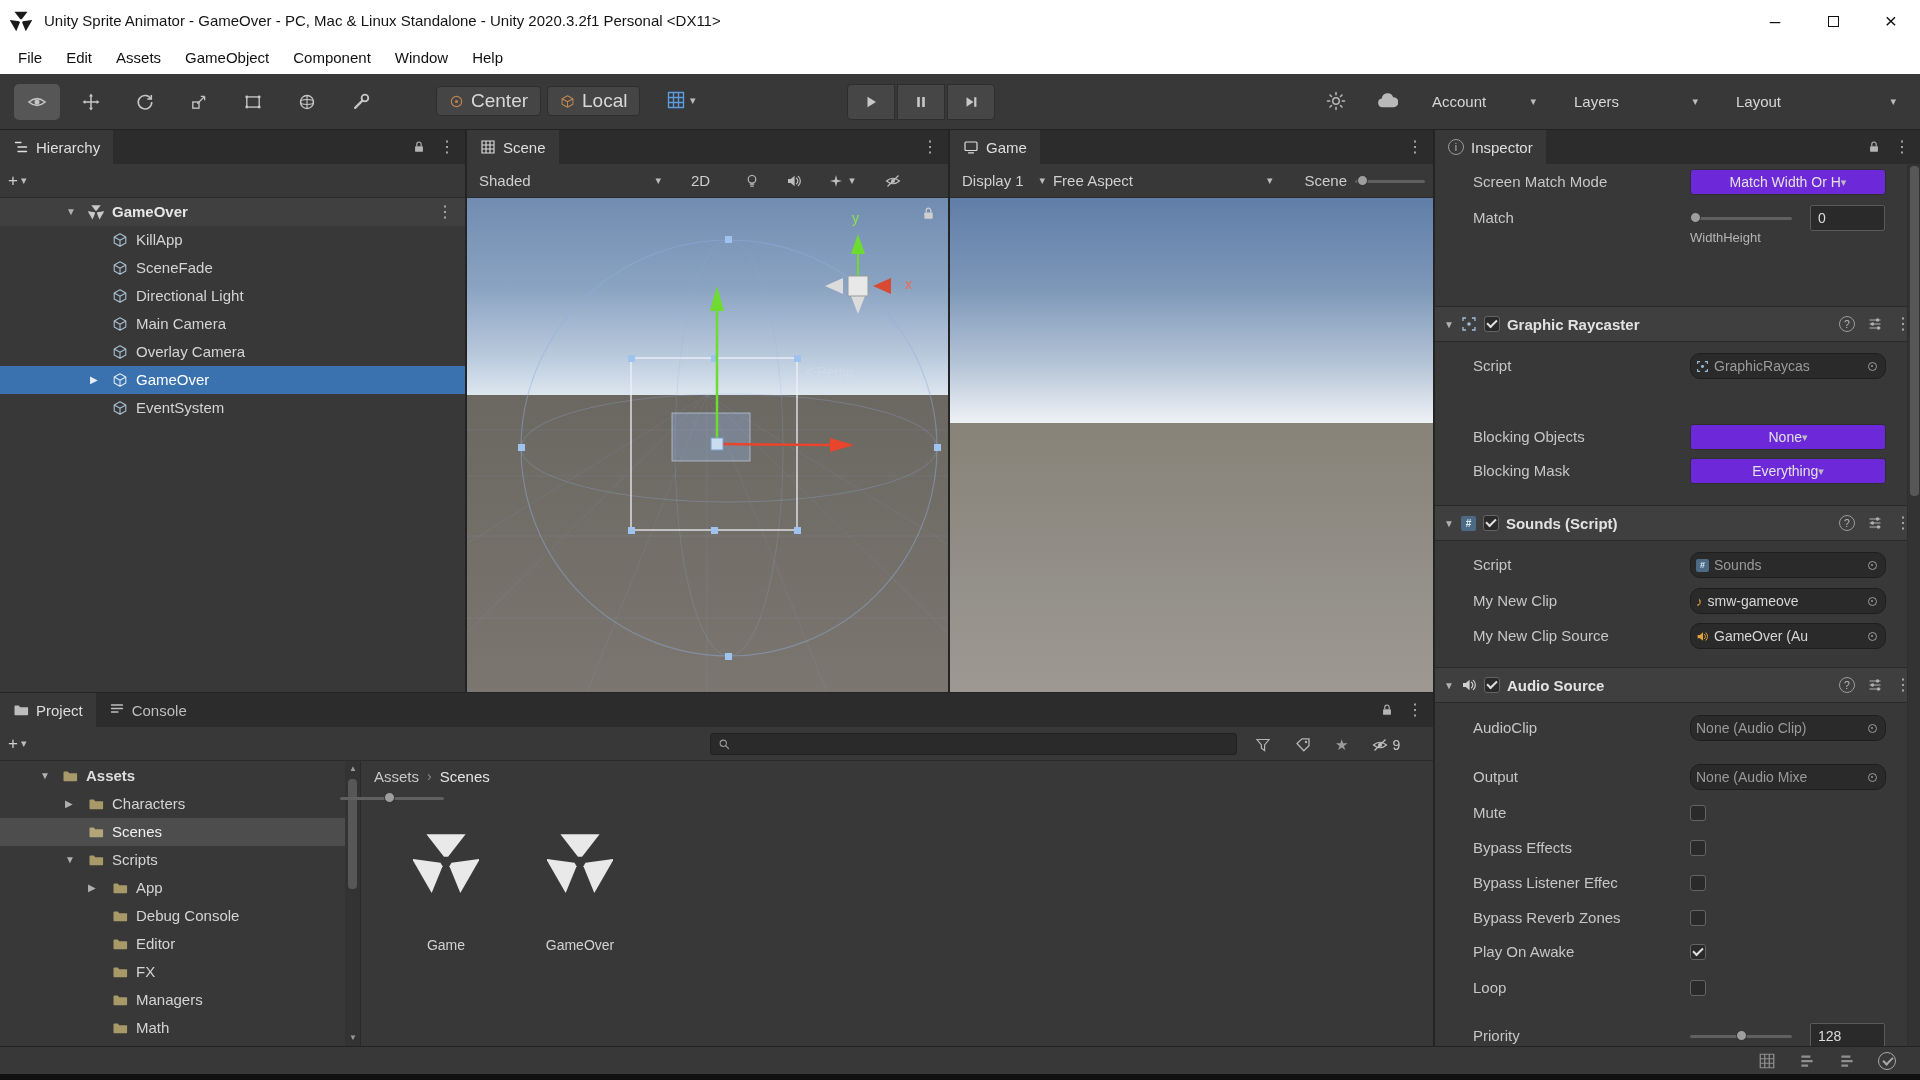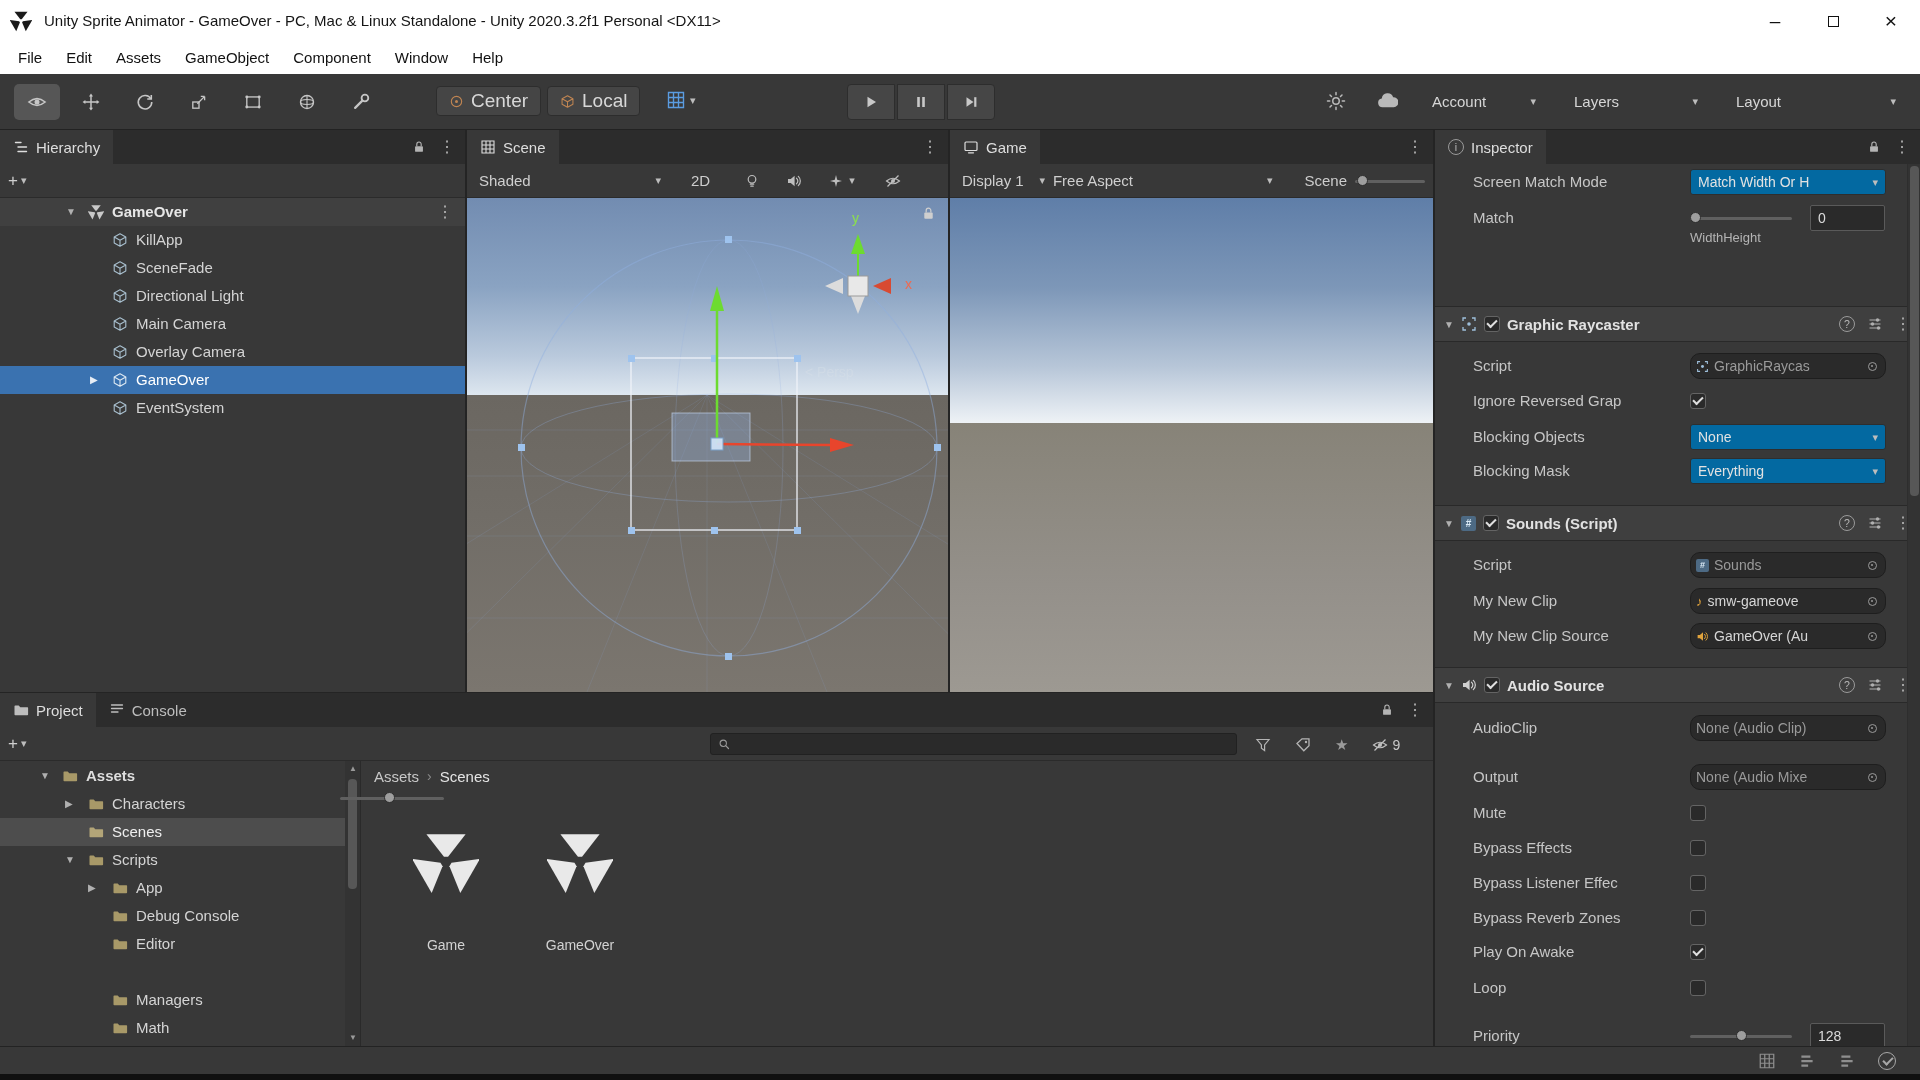--- a/index.html
+++ b/index.html
@@ -39,21 +39,21 @@
 .lbl{position:absolute;top:0;line-height:28px;white-space:nowrap}
 .fold{position:absolute;top:0;line-height:28px;font-size:10px;color:#b0b0b0}
 .icpos{position:absolute;top:6px}
 .viewport{position:absolute;left:0;top:68px;right:0;bottom:0;overflow:hidden}
 .ddflat{display:flex;align-items:center;justify-content:space-between;font-size:15px;color:#cfcfcf;height:26px}
 
 .icontent{position:absolute;left:0;top:34px;right:0;bottom:0;overflow:hidden}
 .irow{position:absolute;left:0;width:100%;height:34px}
 .ilabel{position:absolute;left:38px;top:0;line-height:34px;font-size:15px;color:#c6c6c6;width:212px;white-space:nowrap;overflow:hidden}
 .ival{position:absolute;left:255px;width:196px;top:4px}
-.dd{height:26px;background:#0369a1;border:1px solid #2e2e2e;border-radius:3px;display:flex;align-items:center;justify-content:space-between;padding:0 7px;font-size:14px;color:#e2e2e2}
+.dd{height:26px;background:#6d28d9;border:1px solid #2e2e2e;border-radius:3px;display:flex;align-items:center;justify-content:center;padding:0 7px;font-size:14px;color:#e2e2e2}
 .tf{height:26px;background:#2a2a2a;border:1px solid #5a5a5a;border-radius:2px;display:flex;align-items:center;padding:0 7px;font-size:14px;color:#dcdcdc}
 .of{height:26px;background:#2a2a2a;border:1px solid #1e1e1e;border-radius:10px;display:flex;align-items:center;gap:5px;padding:0 5px;font-size:14px;color:#d6d6d6;white-space:nowrap;overflow:hidden}
 .of .picker{margin-left:auto;flex:none;width:16px;height:16px;display:flex;align-items:center;justify-content:center}
 .picker i{width:9px;height:9px;border:1.3px solid #9a9a9a;border-radius:50%;display:flex;align-items:center;justify-content:center}
 .picker i::after{content:"";width:2.5px;height:2.5px;border-radius:50%;background:#9a9a9a}
 .cbx{width:16px;height:16px;background:#2a2a2a;border:1px solid #646464;border-radius:3px;display:flex;align-items:center;justify-content:center}
 .cbx.on::after{content:"";width:8px;height:4px;border-left:2px solid #dfdfdf;border-bottom:2px solid #dfdfdf;transform:rotate(-45deg) translate(1px,-1px)}
 .slider{position:relative;height:26px}
 .slider .track{position:absolute;left:0;right:0;top:12px;height:3px;background:#606060;border-radius:2px}
 .slider .handle{position:absolute;top:7px;width:11px;height:11px;background:#9e9e9e;border:1px solid #2e2e2e;border-radius:50%}
@@ -581,24 +581,20 @@
       <div class="ival of">
         <svg class="i13" style="color:#9fc0dc;flex:none">
             <use href="#i-target"></use>
           </svg>
         <span class="grayed">GraphicRaycas</span>
         <span class="picker">
             <i></i>
           </span>
       </div>
     </div>
-    <div class="irow" style="top:220px">
-      <span class="ilabel">Ignore Reversed Grap</span>
-      <span class="cbx on abs" style="left:255px;top:9px"></span>
-    </div>
     <div class="irow" style="top:256px">
       <span class="ilabel">Blocking Objects</span>
       <div class="ival dd">
         <span>None</span>
         <span class="caret">▾</span>
       </div>
     </div>
     <div class="irow" style="top:290px">
       <span class="ilabel">Blocking Mask</span>
       <div class="ival dd">
@@ -815,20 +811,26 @@
           <use href="#i-folder"></use>
         </svg>
       <span class="lbl" style="left:136px">Debug Console</span>
     </div>
     <div class="trow" style="top:169px">
       <svg class="i16 icpos" style="left:112px;color:#a89968">
           <use href="#i-folder"></use>
         </svg>
       <span class="lbl" style="left:136px">Editor</span>
     </div>
+    <div class="trow" style="top:197px">
+      <svg class="i16 icpos" style="left:112px;color:#a89968">
+          <use href="#i-folder"></use>
+        </svg>
+      <span class="lbl" style="left:136px">FX</span>
+    </div>
     <div class="trow" style="top:225px">
       <svg class="i16 icpos" style="left:112px;color:#a89968">
           <use href="#i-folder"></use>
         </svg>
       <span class="lbl" style="left:136px">Managers</span>
     </div>
     <div class="trow" style="top:253px">
       <svg class="i16 icpos" style="left:112px;color:#a89968">
           <use href="#i-folder"></use>
         </svg>

